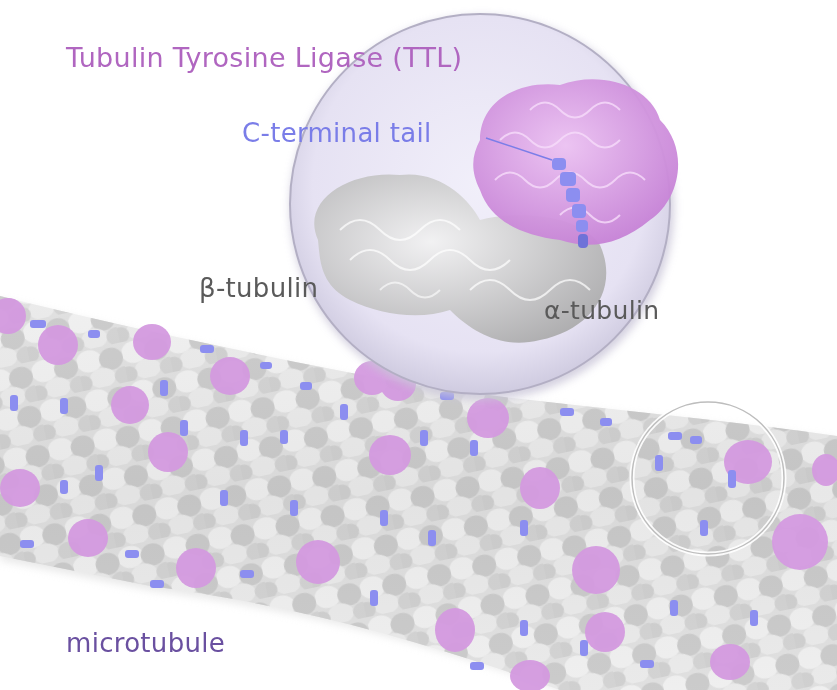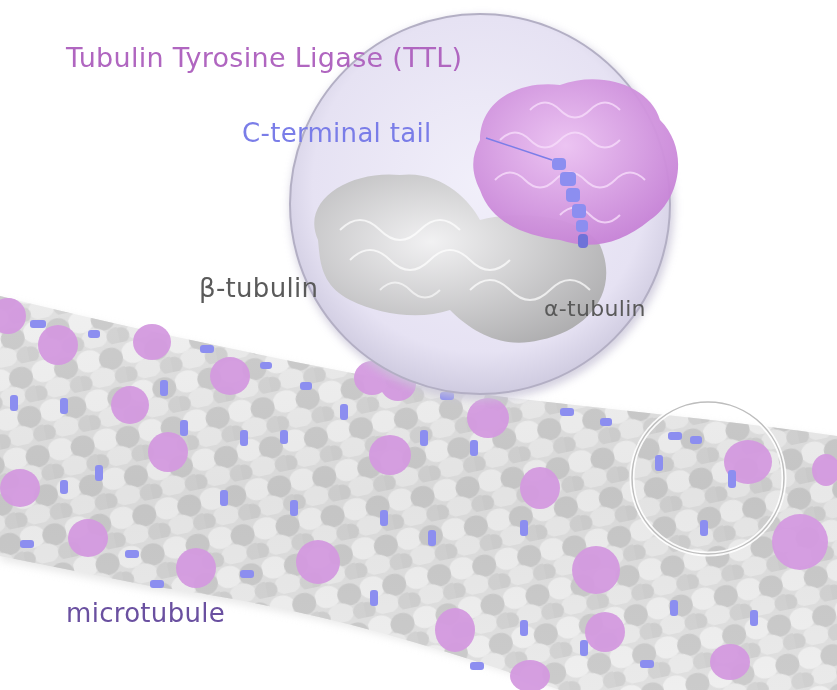--- a/index.html
+++ b/index.html
@@ -3,22 +3,22 @@
 <meta charset="utf-8">
 <style>
   html, body { margin: 0; padding: 0; background: #ffffff; }
   body { width: 837px; height: 690px; overflow: hidden; position: relative; font-family: "DejaVu Sans", sans-serif; }
   .stage { position: absolute; left: 0; top: 0; width: 738px; height: 690px; padding-left: 28px; }
   svg.art { position: absolute; left: 0; top: 0; }
   .label { position: absolute; white-space: nowrap; letter-spacing: 0.3px; }
   .title { left: 66px; top: 42px; font-size: 27px; }
   .cterm { left: 242px; top: 118px; font-size: 26px; }
   .beta  { left: 199px; top: 273px; font-size: 26px; }
-  .alpha { left: 544px; top: 296px; font-size: 22px; }
-  .micro { left: 66px; top: 598px; font-size: 26px; text-align: center; }
+  .alpha { left: 544px; top: 296px; font-size: 25px; }
+  .micro { left: 66px; top: 628px; font-size: 26px; text-align: center; }
 </style>
 </head>
 <body>
 
 <div class="stage">
   <svg class="art" width="837" height="690" viewBox="0 0 837 690">
     <defs>
       <radialGradient id="bubbleGrad" cx="50%" cy="45%" r="55%">
         <stop offset="0%" stop-color="#f1effa"></stop>
         <stop offset="80%" stop-color="#e6e2f3"></stop>

